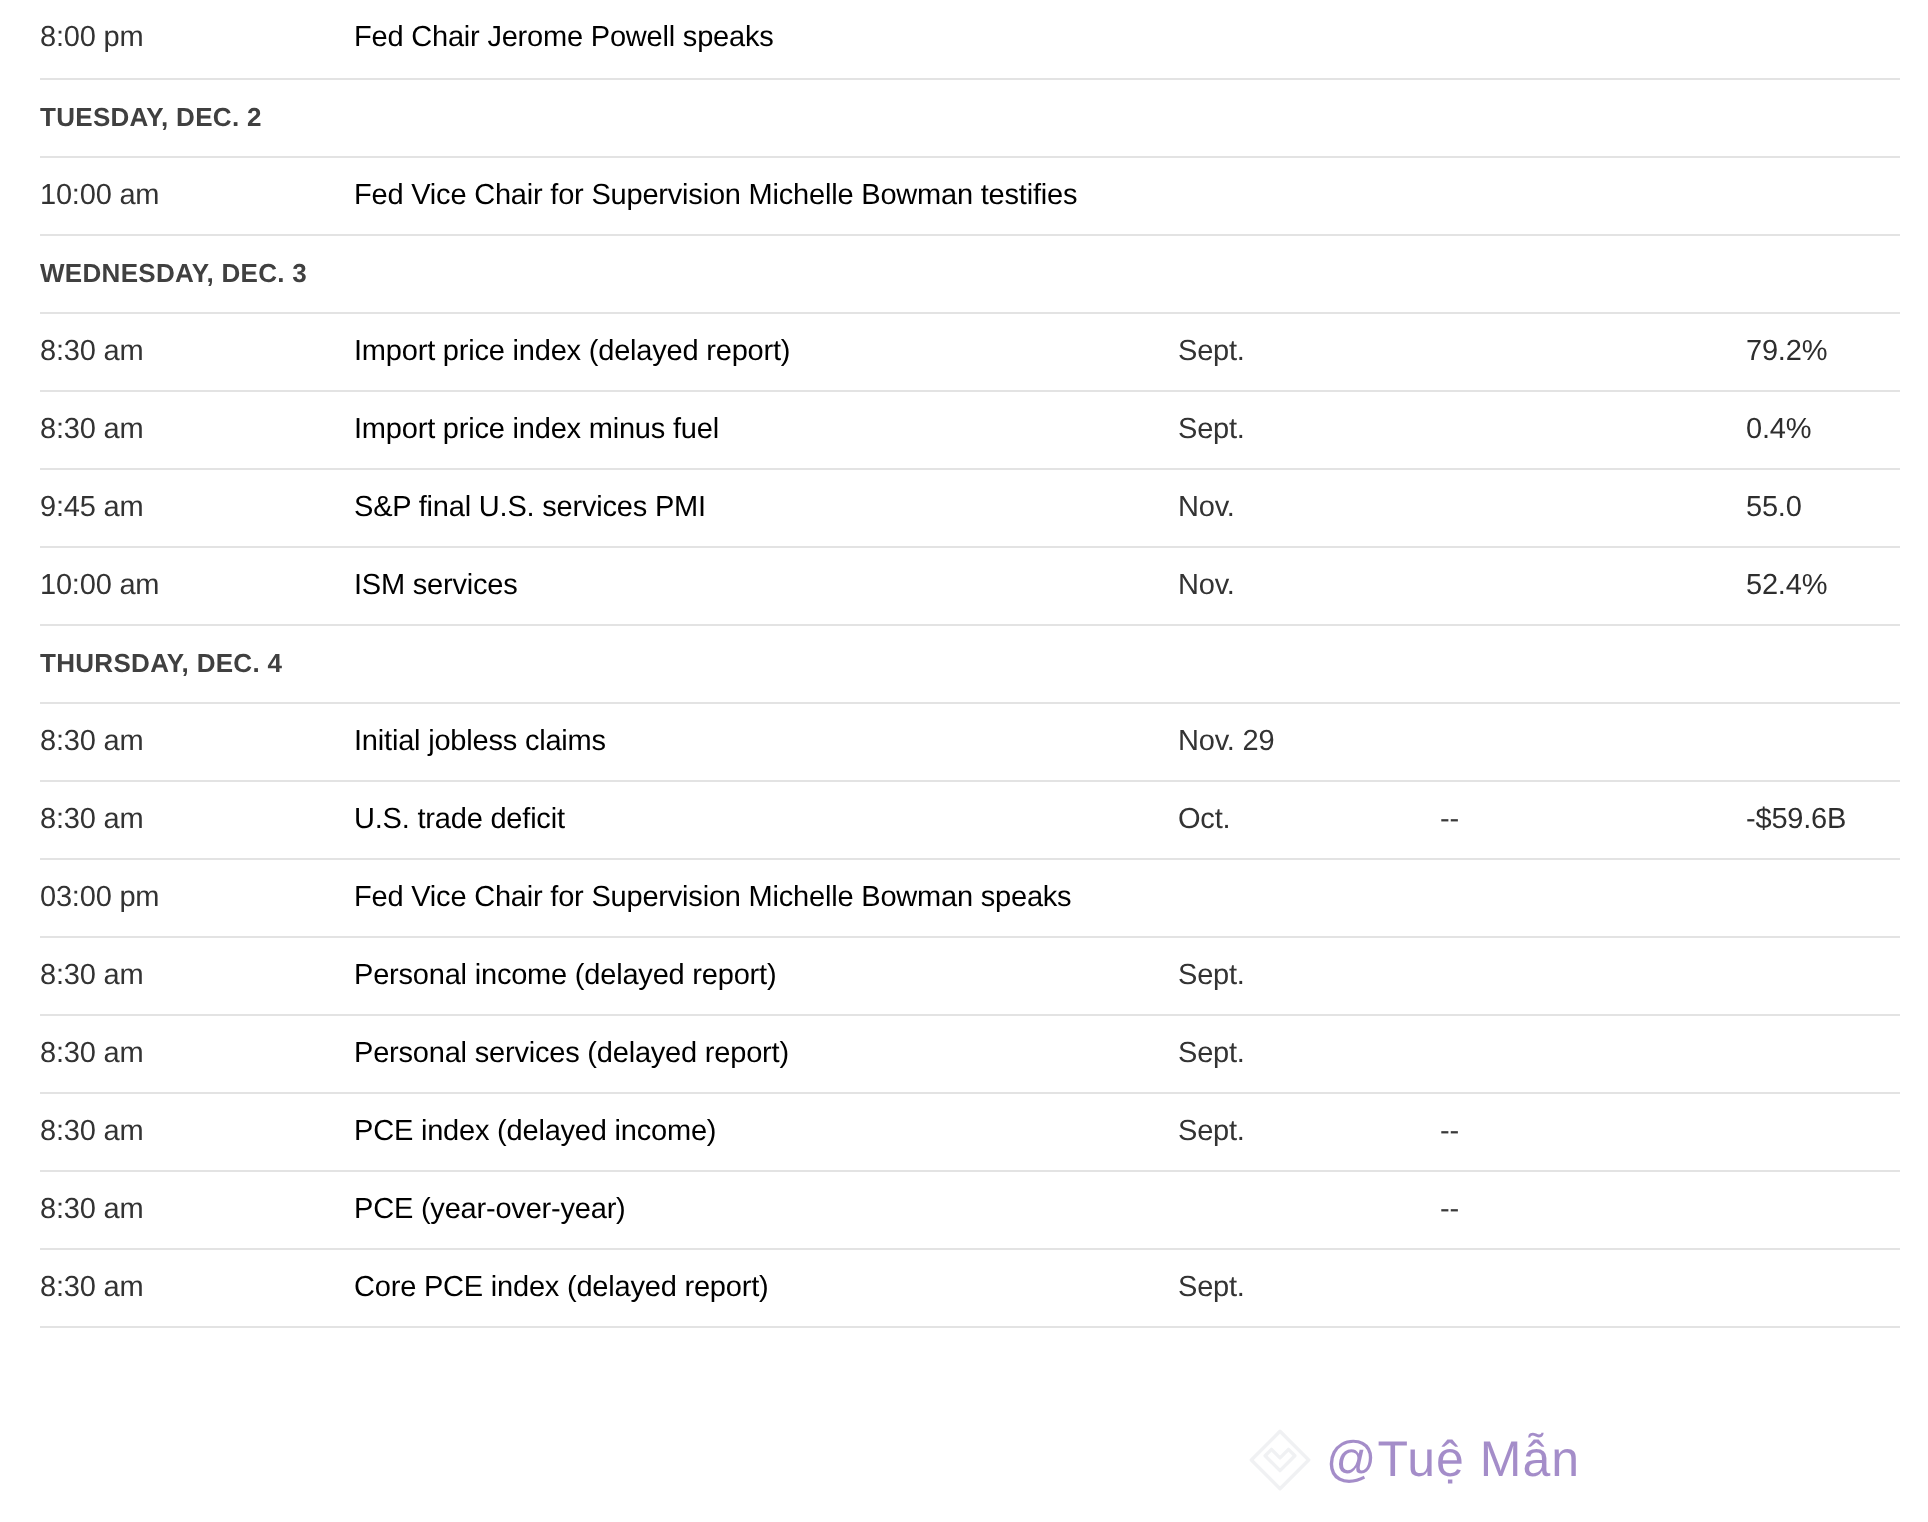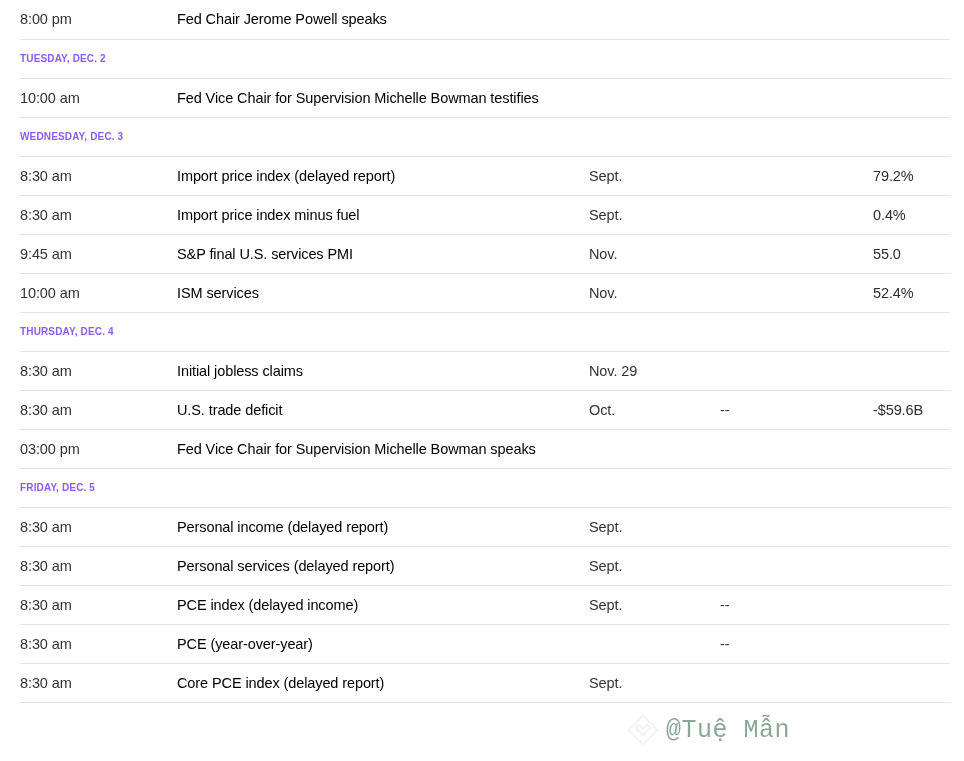--- a/index.html
+++ b/index.html
@@ -68,23 +68,23 @@
   }
 
   .cell-event { color: #000000; }
 
   .cell-forecast { color: #3a3a3a; }
 
   .cell-value { color: #2e2e2e; }
 
   
   .day-row > td {
-    font-size: 10px;
+    font-size: 13px;
     font-weight: bold;
-    color: #8b5cf6;
+    color: #404040;
     letter-spacing: 0.15px;
     text-transform: uppercase;
   }
 
   
   .watermark {
     position: absolute;
     right: 18px;
     bottom: 14px;
     display: flex;
@@ -94,22 +94,22 @@
     pointer-events: none;
     user-select: none;
   }
   .watermark-logo {
     width: 34px;
     height: 34px;
     flex: 0 0 auto;
   }
   .watermark-text {
     font-size: 25px;
-    color: #14532d;
-    font-family: Liberation Mono, monospace;
+    color: #4c1d95;
+    font-family: Liberation Sans, sans-serif;
     letter-spacing: 0.5px;
     white-space: nowrap;
   }
 </style>
 </head>
 <body>
 
 <div id="calendar">
 
   <table class="cal-table">
@@ -186,23 +186,20 @@
           <td class="cell-forecast">--</td>
           <td class="cell-value">-$59.6B</td>
         </tr>
         <tr class="event-row">
           <td class="cell-time">03:00 pm</td>
           <td class="cell-event">Fed Vice Chair for Supervision Michelle Bowman speaks</td>
           <td class="cell-period"></td>
           <td class="cell-forecast"></td>
           <td class="cell-value"></td>
         </tr>
-        <tr class="day-row">
-          <td colspan="5">FRIDAY, DEC. 5</td>
-        </tr>
         <tr class="event-row">
           <td class="cell-time">8:30 am</td>
           <td class="cell-event">Personal income (delayed report)</td>
           <td class="cell-period">Sept.</td>
           <td class="cell-forecast"></td>
           <td class="cell-value"></td>
         </tr>
         <tr class="event-row">
           <td class="cell-time">8:30 am</td>
           <td class="cell-event">Personal services (delayed report)</td>

